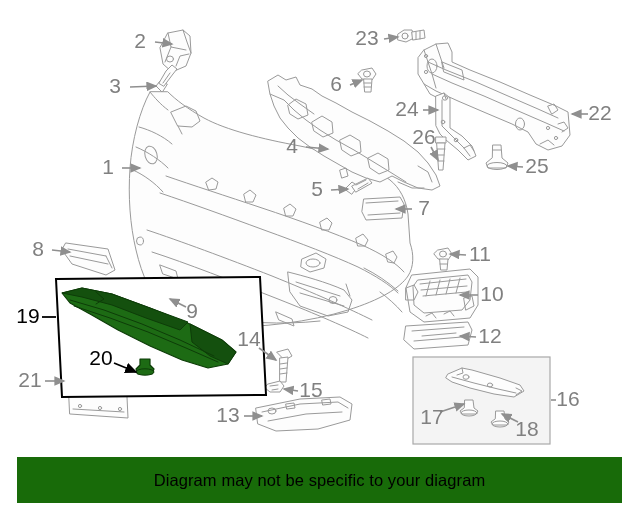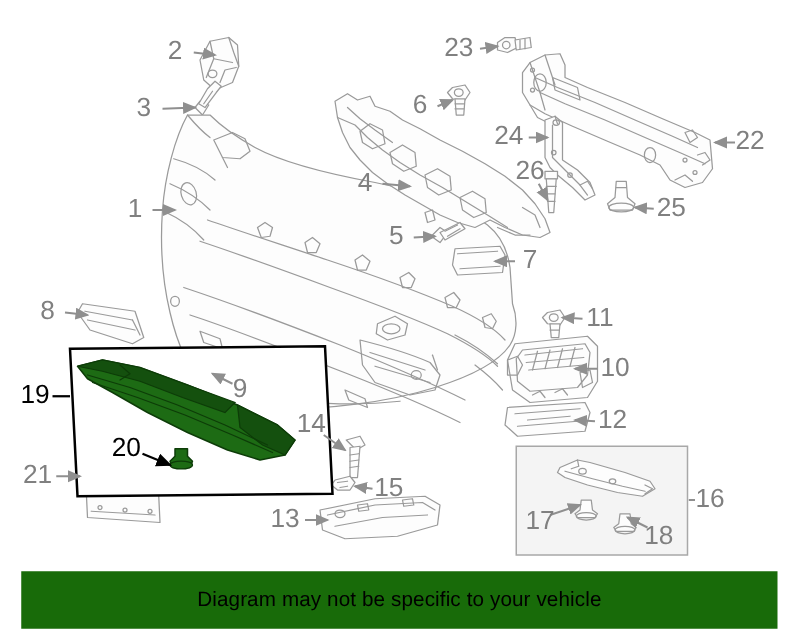--- a/index.html
+++ b/index.html
@@ -447,16 +447,16 @@
       <text x="101" y="359" text-anchor="middle" class="callout-num dark">20</text>
       <text x="30" y="381" text-anchor="middle" class="callout-num">21</text>
       <text x="600" y="114" text-anchor="middle" class="callout-num">22</text>
       <text x="367" y="39" text-anchor="middle" class="callout-num">23</text>
       <text x="407" y="110" text-anchor="middle" class="callout-num">24</text>
       <text x="537" y="167" text-anchor="middle" class="callout-num">25</text>
       <text x="424" y="138" text-anchor="middle" class="callout-num">26</text>
     </svg>
 
   <div id="banner">
-    <div class="banner-line">Diagram may not be specific to your vehicle</div>
+    <div class="banner-line">Diagram may not be specific to your diagram</div>
   </div>
 
 </div>
 
 </body></html>

